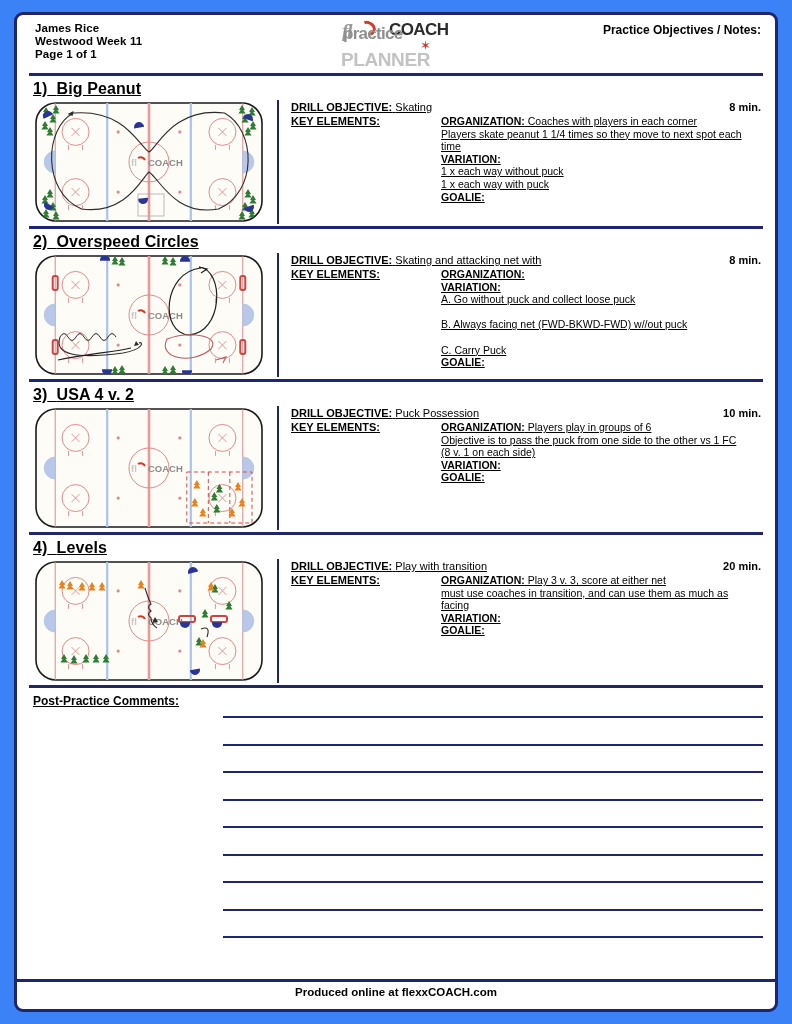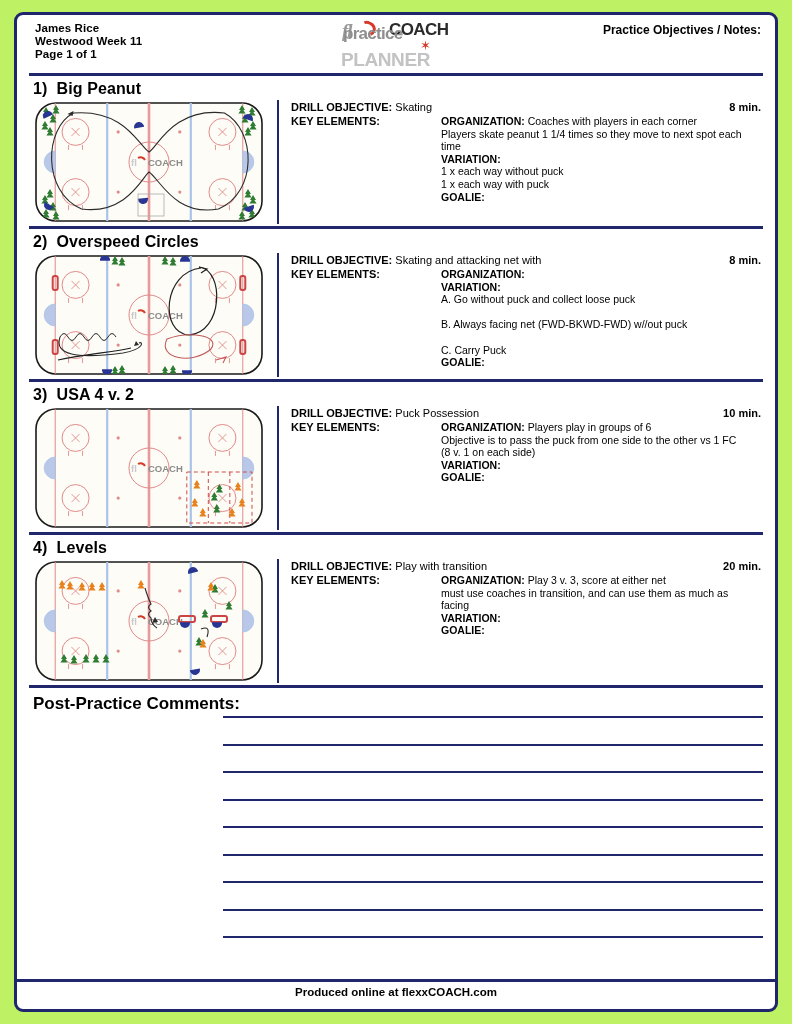--- a/index.html
+++ b/index.html
@@ -8,22 +8,23 @@
     background: #ffffff;
   }
   body {
     width: 792px; height: 1024px;
     font-family: "Liberation Sans", sans-serif;
     overflow: hidden;
   }
   .page {
     position: relative;
     width: 792px; height: 1024px;
-    background: #bef264;
+    background: #3b82f6;
     padding: 12px 14px 2px 14px;
+    text-decoration: underline;
   }
   .frame {
     position: relative;
     width: 764px; height: 1000px;
     border: 3px solid #20266b;
     border-radius: 9px;
     background: #fff;
     overflow: hidden;
   }
 
@@ -158,21 +159,21 @@
   .key-detail .ln { display: block; white-space: pre-wrap; }
   .key-detail .ln.blank { height: 12.6px; }
 
   
   .comments {
     position: relative;
     padding: 6px 12px 0 12px;
     height: 252px;
   }
   .comments-title {
-    font-size: 17px; font-weight: bold; color: #000;
+    font-size: 12px; font-weight: bold; color: #000;
     margin-left: 4px;
   }
   .lines {
     position: absolute;
     left: 206px; right: 12px; top: 28px;
   }
   .cline {
     height: 2px; background: #20266b;
     margin-bottom: 25.5px;
   }

